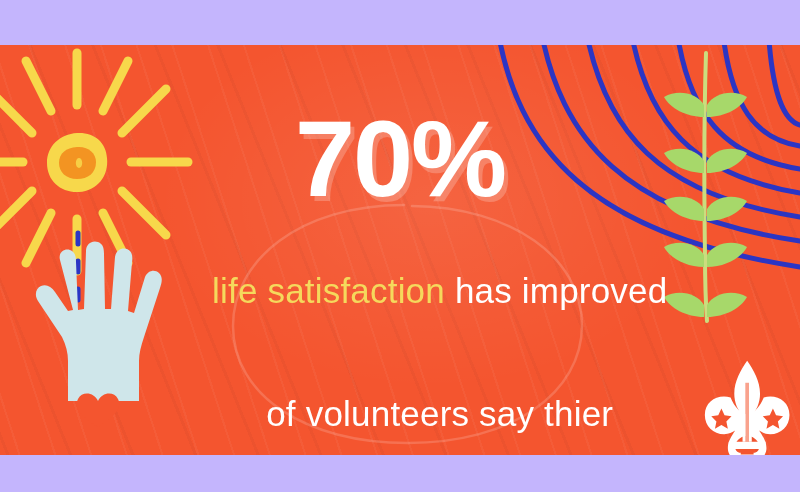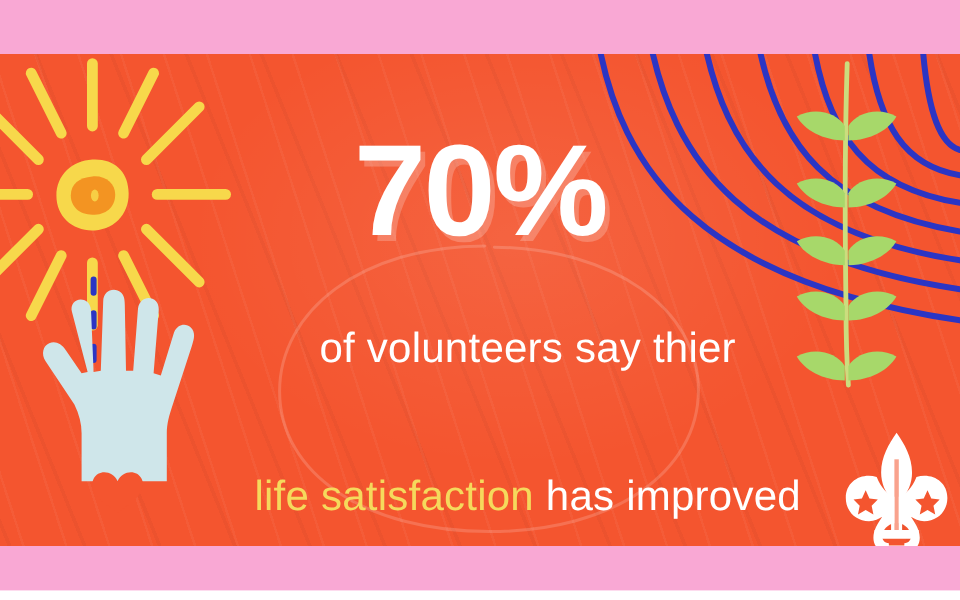--- a/index.html
+++ b/index.html
@@ -1,18 +1,18 @@
 <!DOCTYPE html>
 <html><head>
 <meta charset="utf-8">
 <style>
   html,body{margin:0;padding:0;background:#ffffff;}
   body{width:800px;height:500px;overflow:hidden;font-family:"Liberation Sans",sans-serif;}
 
-  .stage{position:relative;width:800px;height:492px;background:#f9a8d4;}
+  .stage{position:relative;width:800px;height:492px;background:#c4b5fd;}
 
   
   .panel{
     position:absolute;left:0;top:45px;width:800px;height:410px;
     background:#F4552F;overflow:hidden;
   }
   
   .streaks{
     position:absolute;inset:-40px;
     background:repeating-linear-gradient(72deg,
@@ -174,22 +174,22 @@
           <path d="M 76 56 L 79.4 63.4 L 87 64.4 L 81.4 70 L 83 78 L 76 74 L 69 78 L 70.6 70 L 65 64.4 L 72.6 63.4 Z" fill="#F4552F"></path>
         </g>
 
       </g>
     </svg>
 
     <div class="headline">70%</div>
 
     <div class="body-copy">
       <span class="line">
-        <span>of volunteers say thier</span>
+        <span class="hl">life satisfaction</span><span> has improved</span>
       </span>
       <span class="line">
-        <span class="hl">life satisfaction</span><span> has improved</span>
+        <span>of volunteers say thier</span>
       </span>
 
     </div>
 
   </div>
 </div>
 
 </body></html>

